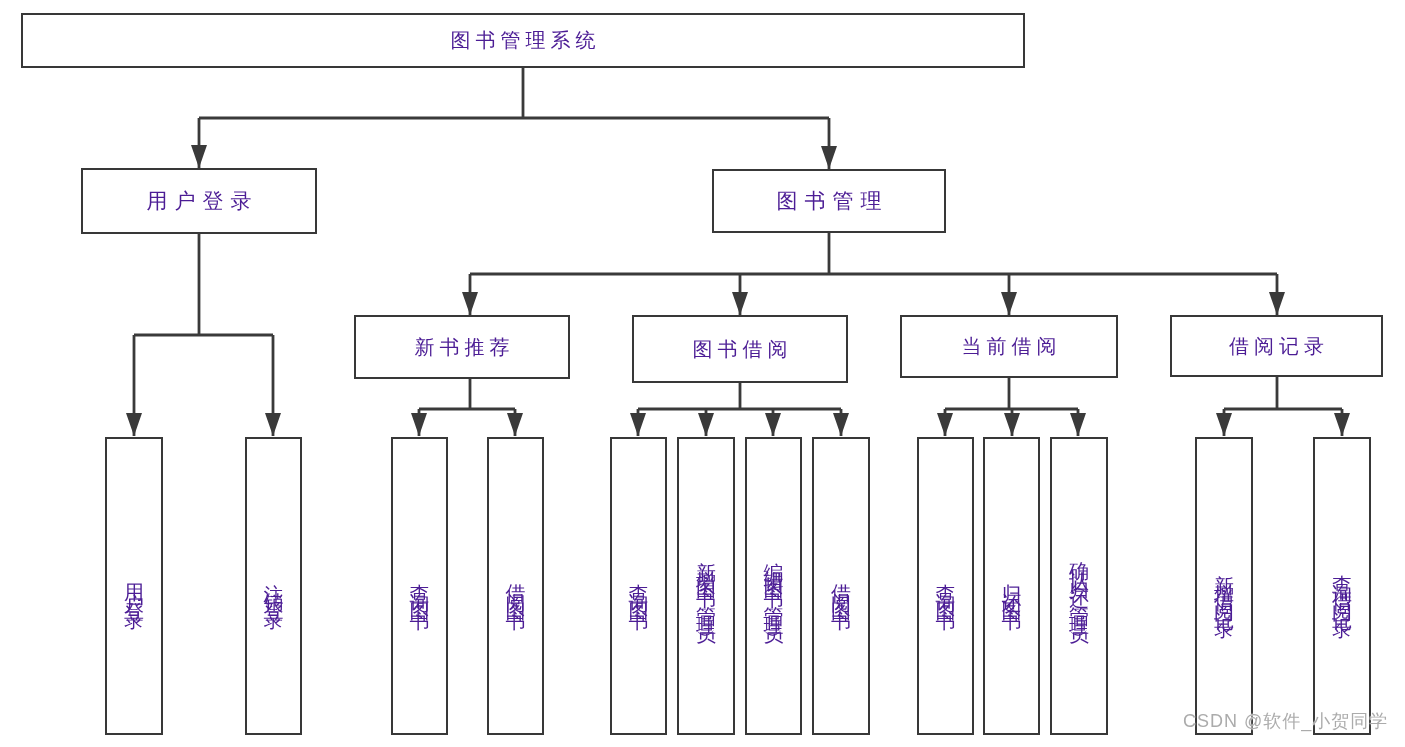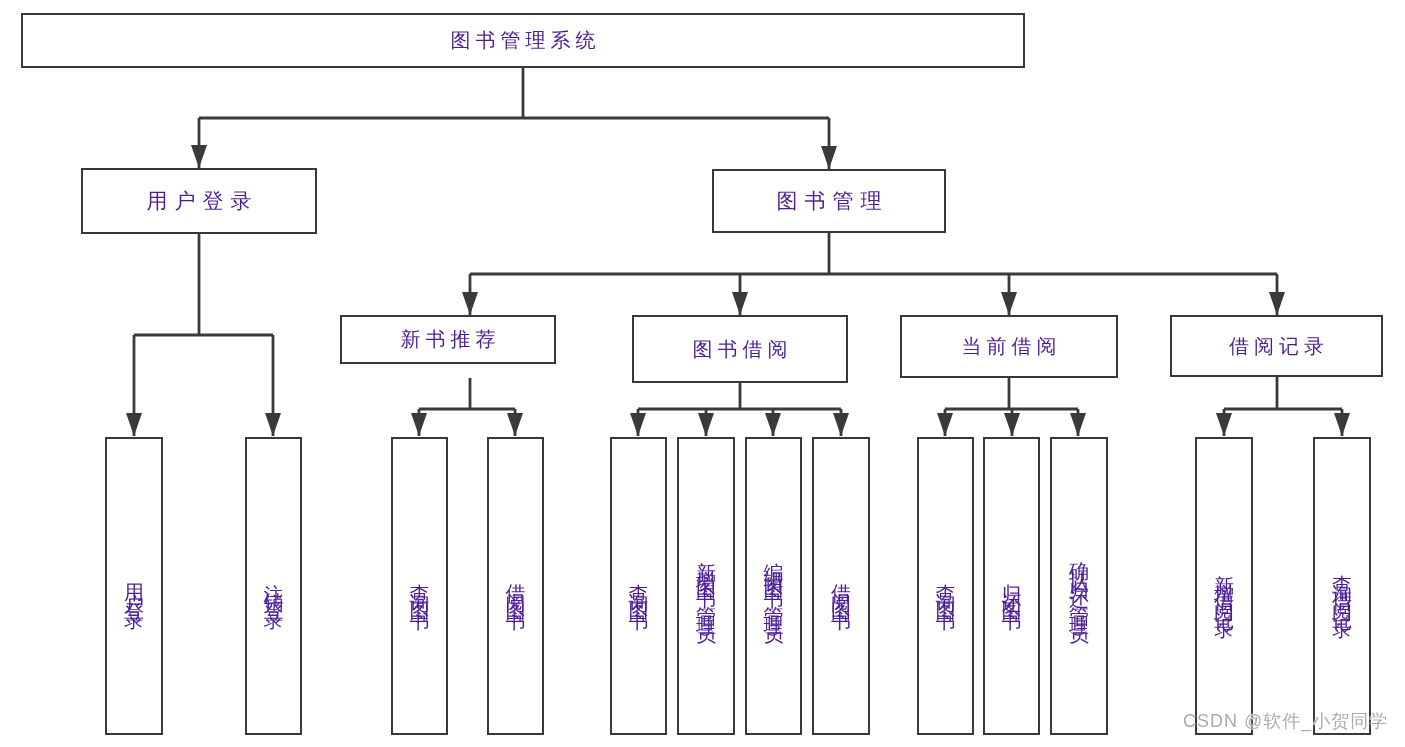--- a/index.html
+++ b/index.html
@@ -95,21 +95,21 @@
       <path d="M1224,409 V436" marker-end="url(#arw)"></path>
       <path d="M1342,409 V436" marker-end="url(#arw)"></path>
     </g>
   </svg>
 
   <div class="box hbox" style="left:21px;top:13px;width:1004px;height:55px;">图书管理系统</div>
 
   <div class="box hbox l2" style="left:81px;top:168px;width:236px;height:66px;">用户登录</div>
   <div class="box hbox l2" style="left:712px;top:169px;width:234px;height:64px;">图书管理</div>
 
-  <div class="box hbox" style="left:340px;top:315px;width:216px;height:49px;">新书推荐</div>
+  <div class="box hbox" style="left:354px;top:315px;width:216px;height:64px;">新书推荐</div>
   <div class="box hbox" style="left:632px;top:315px;width:216px;height:68px;">图书借阅</div>
   <div class="box hbox" style="left:900px;top:315px;width:218px;height:63px;">当前借阅</div>
   <div class="box hbox" style="left:1170px;top:315px;width:213px;height:62px;">借阅记录</div>
 
   <div class="box vbox" style="left:105px;top:437px;width:58px;height:298px;">用户登录</div>
   <div class="box vbox" style="left:245px;top:437px;width:57px;height:298px;">注销登录</div>
 
   <div class="box vbox" style="left:391px;top:437px;width:57px;height:298px;">查询图书</div>
   <div class="box vbox" style="left:487px;top:437px;width:57px;height:298px;">借阅图书</div>
 

